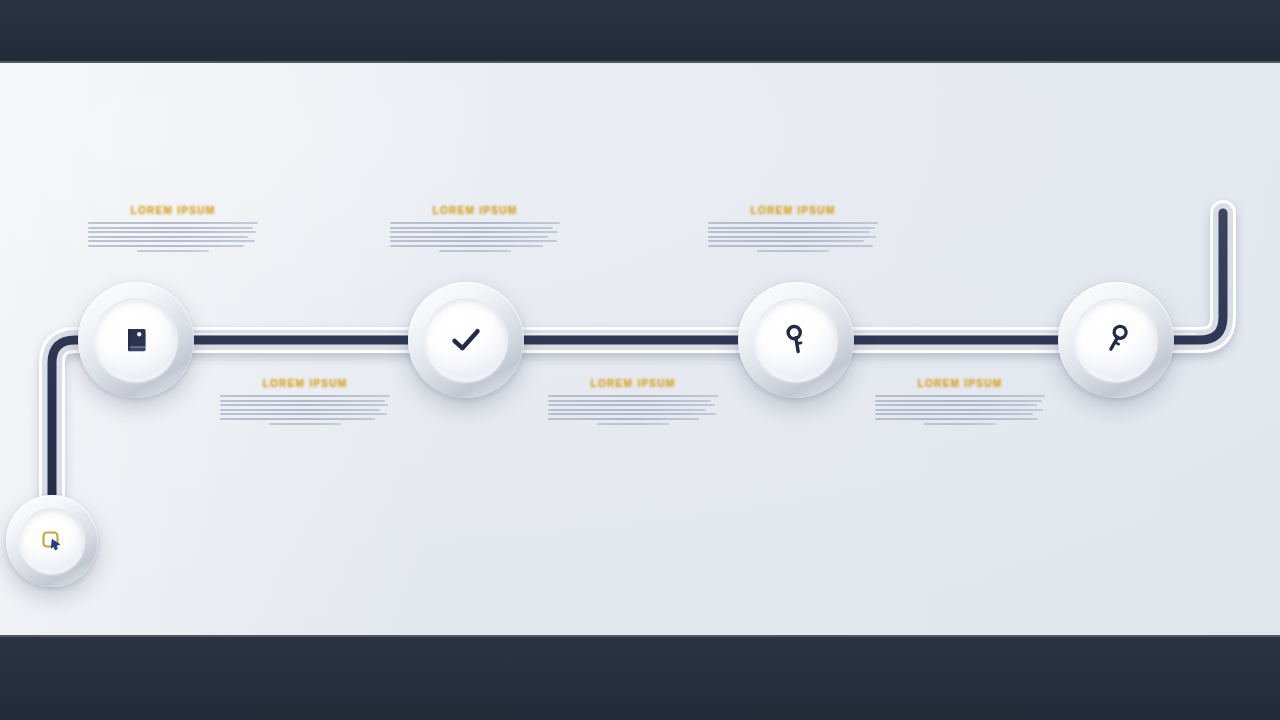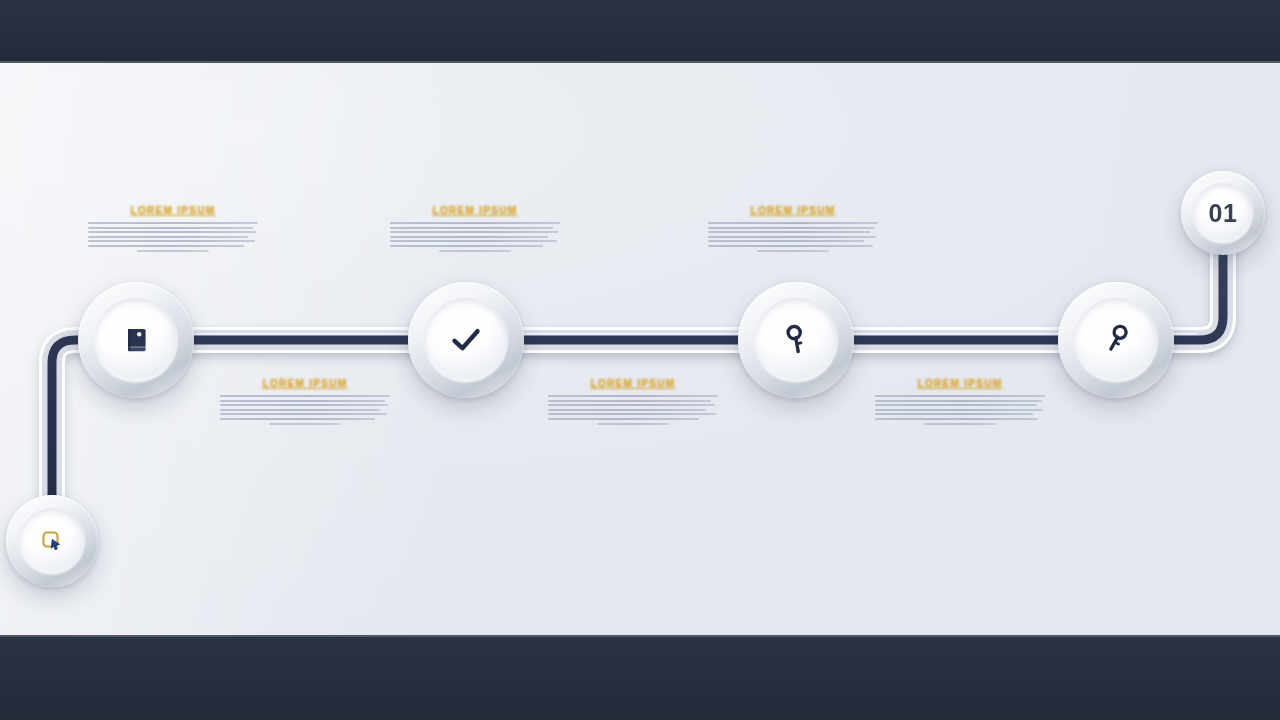--- a/index.html
+++ b/index.html
@@ -88,21 +88,21 @@
   .glyph { display:block; }
 
   
   .block { position:absolute; width:170px; z-index:3; }
   .block .hd {
     font-size:10px; font-weight:700; letter-spacing:1.3px;
     color:#d8a32b; text-align:center; margin-bottom:6px;
     text-transform:uppercase;
     filter:blur(.85px);
     text-shadow:0 0 2px rgba(216,163,43,.5);
-    white-space:nowrap; overflow:hidden;text-decoration:underline;
+    white-space:nowrap; overflow:hidden;
   }
   .block .body { filter:blur(.7px); }
   .block .body .ln {
     height:2px; margin:2.6px 0; border-radius:1px;
     background:linear-gradient(90deg,#9aa4bb 0%,#8d98b2 55%,#aab3c7 100%);
     opacity:.62;
   }
   .block .body .ln:last-child { width:42%; margin-left:auto; margin-right:auto; opacity:.5; }
 </style>
 </head>
@@ -197,25 +197,20 @@
           <g transform="rotate(38 19 19)">
             <circle cx="17.5" cy="10.4" r="6.0" fill="none" stroke="#222b45" stroke-width="3.3"></circle>
             <circle cx="16.0" cy="8.8" r="1.4" fill="#ffffff" opacity=".8"></circle>
             <path d="M18.6 15.6 L20.6 29.4" fill="none" stroke="#222b45" stroke-width="3.3" stroke-linecap="round"></path>
             <path d="M19.5 21.4 L23.6 20.6" fill="none" stroke="#222b45" stroke-width="2.7" stroke-linecap="round"></path>
           </g>
         </svg>
       </div>
     </div>
 
-    <div class="node badge" style="left:1181px; top:108px;">
-      <div class="inner">
-        <span class="badge-num">01</span>
-      </div>
-    </div>
 
     <div class="block" style="left:88px; top:142px;">
       <div class="hd">Lorem Ipsum</div>
       <div class="body">
         <div class="ln" style="width:100%"></div>
         <div class="ln" style="width:97%"></div>
         <div class="ln" style="width:99%"></div>
         <div class="ln" style="width:94%"></div>
         <div class="ln" style="width:98%"></div>
         <div class="ln" style="width:92%"></div>

